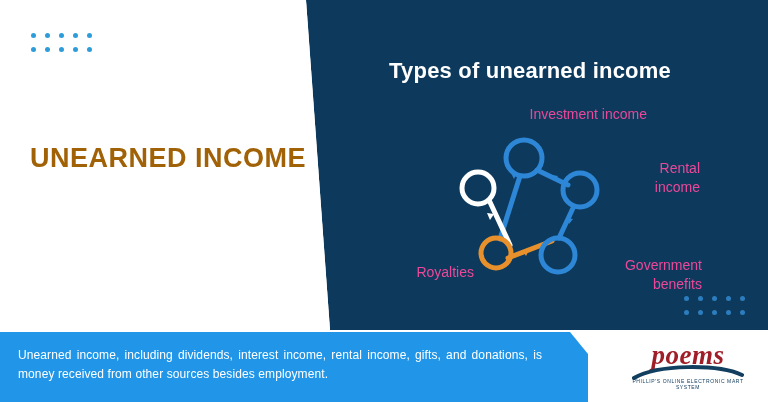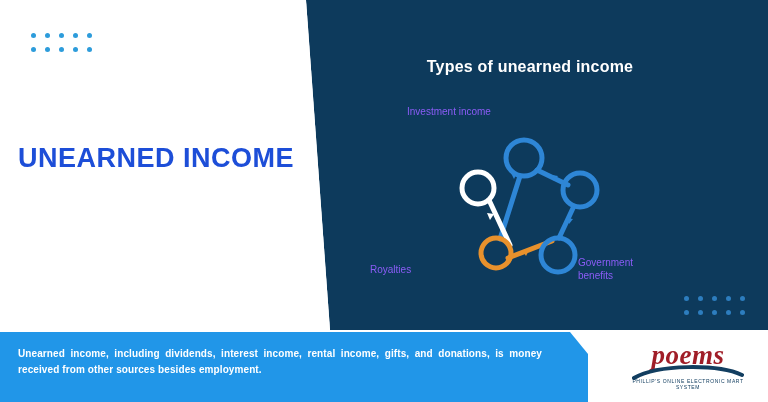--- a/index.html
+++ b/index.html
@@ -62,49 +62,49 @@
   .dots-topleft { left: 31px; top: 33px; }
   .dots-bottomright { left: 684px; top: 296px; }
   .dots-bottomright i { background: #2D7DBE; }
 
   
   .left-title {
     position: absolute;
     left: 18px;
     top: 140px;
     width: 288px;
-    text-align: left;
-    color: #1d4ed8;
+    text-align: right;
+    color: #a16207;
     font-size: 27px;
     font-weight: bold;
     line-height: 1.38;
     letter-spacing: 0.5px;
   }
 
   
   .panel-heading {
     position: absolute;
     left: 380px;
     top: 58px;
     width: 300px;
     text-align: center;
     color: #ffffff;
-    font-size: 16px;
+    font-size: 22px;
     font-weight: bold;
     letter-spacing: 0.2px;
   }
 
   
   .node-label {
     position: absolute;
-    color: #8b5cf6;
-    font-size: 10px;
+    color: #ec4899;
+    font-size: 14px;
     font-weight: normal;
     line-height: 1.33;
-    text-align: left;
+    text-align: right;
     white-space: pre-line;
   }
   .lbl-investment { left: 407px; top: 105px; width: 240px; }
   .lbl-gifts      { left: 368px; top: 163px; width: 100px; }
   .lbl-rental     { left: 600px; top: 159px; width: 100px; }
   .lbl-royalties  { left: 370px; top: 263px; width: 104px; }
   .lbl-govt       { left: 578px; top: 256px; width: 124px; }
 
   
   .diagram {
@@ -124,22 +124,22 @@
     height: 70px;
     background: #2196E8;
     clip-path: polygon(0 0, 570px 0, 588px 22px, 588px 70px, 0 70px);
   }
   .footer-text {
     position: absolute;
     left: 18px;
     top: 14px;
     width: 524px;
     color: #ffffff;
-    font-size: 10px;
-    font-weight: bold;
+    font-size: 12px;
+    font-weight: normal;
     line-height: 1.55;
     text-align: justify;
     letter-spacing: 0.1px;
   }
 
   
   .logo {
     position: absolute;
     left: 632px;
     bottom: 8px;
@@ -192,20 +192,22 @@
       <i></i>
       <i></i>
   </div>
 
   <div class="left-title">UNEARNED
 INCOME</div>
 
   <div class="panel-heading">Types of unearned income</div>
 
   <div class="node-label lbl-investment">Investment income</div>
+  <div class="node-label lbl-rental">Rental
+income</div>
   <div class="node-label lbl-govt">Government
 benefits</div>
   <div class="node-label lbl-royalties">Royalties</div>
 
   <svg class="diagram" viewBox="0 0 200 165">
 
     <line x1="80" y1="51" x2="60" y2="114" stroke="#2E86D6" stroke-width="5" stroke-linecap="round"></line>
     <line x1="97" y1="45" x2="128" y2="60" stroke="#2E86D6" stroke-width="5" stroke-linecap="round"></line>
     <line x1="49" y1="75" x2="70" y2="120" stroke="#FFFFFF" stroke-width="5" stroke-linecap="round"></line>
     <line x1="134" y1="81" x2="119" y2="113" stroke="#2E86D6" stroke-width="5" stroke-linecap="round"></line>

